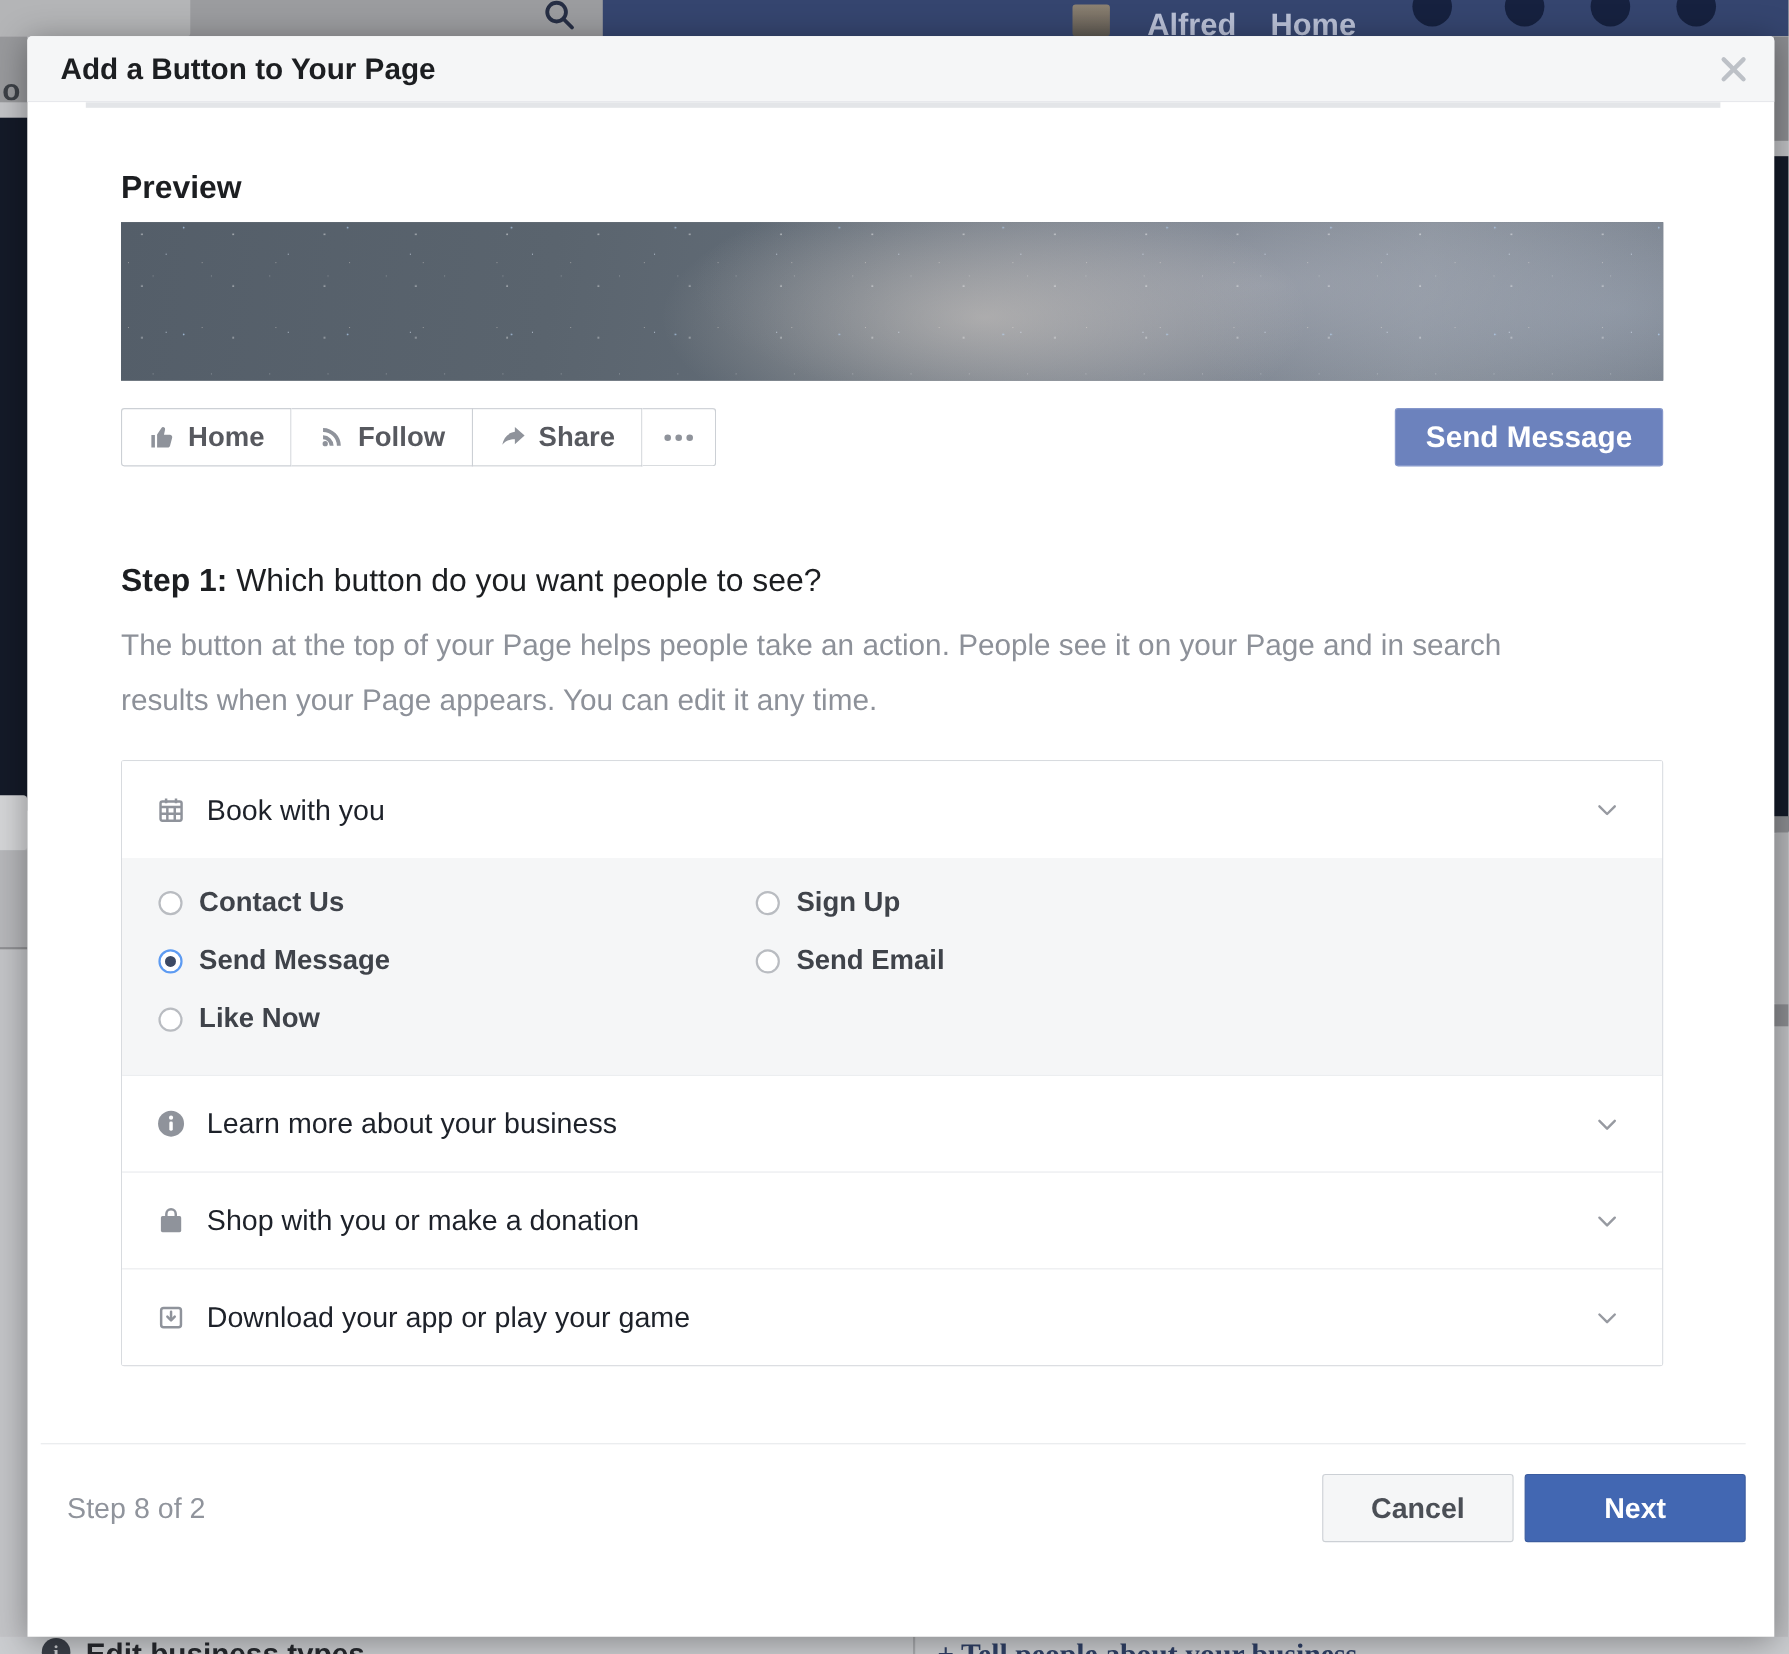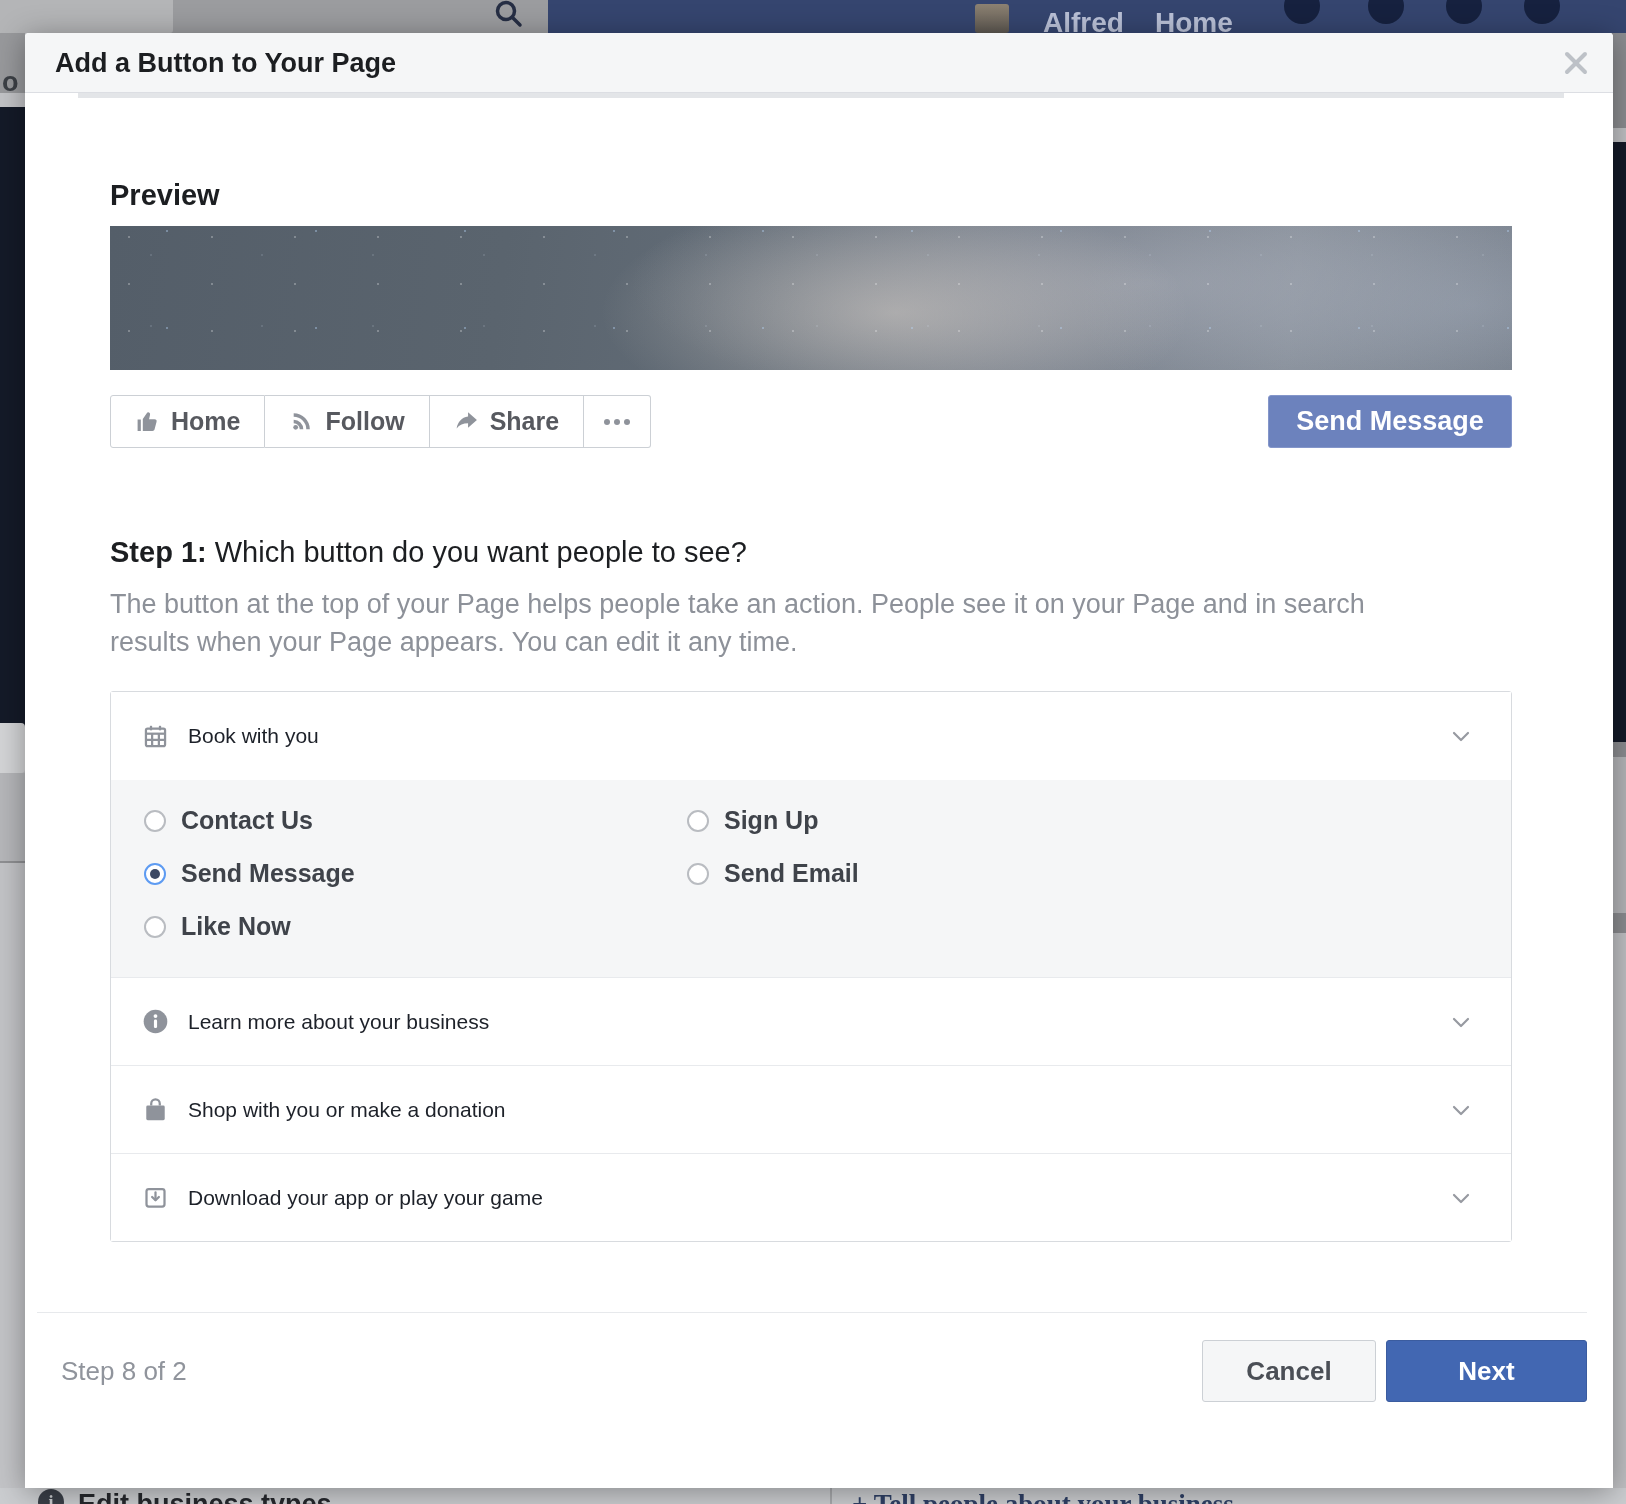--- a/index.html
+++ b/index.html
@@ -48,21 +48,21 @@
     box-shadow:0 4px 30px rgba(0,0,0,.35);
   }
   .modal-header {
     height:60px; background:#f5f6f7; border-bottom:1px solid #dcdee3;
     border-radius:4px 4px 0 0; position:relative;
   }
   .modal-title { line-height:60px; padding-left:30px; font-size:27px; font-weight:bold; color:#1c1e21; }
   .modal-close { position:absolute; right:22px; top:15px; width:30px; height:30px; cursor:pointer; }
   .scroll-remnant { margin-left:53px; width:1486px; height:5px; background:#e3e5e8; }
 
-  .content { margin-left:85px; width:1402px;margin-top:24px; }
+  .content { margin-left:85px; width:1402px; }
 
   .preview-heading { padding-top:57px; font-size:29px; font-weight:bold; color:#1c1e21; }
 
   .cover {
     margin-top:14px; width:1402px; height:144px;
     background-color:#5f6973;
     background-image:
       radial-gradient(1.4px 1.4px at 19px 11px, rgba(255,255,255,.95), transparent 70%),
       radial-gradient(1.2px 1.2px at 41px 29px, rgba(225,238,255,.8), transparent 70%),
       radial-gradient(1px 1px at 7px 37px, rgba(255,244,232,.7), transparent 70%),
@@ -88,28 +88,28 @@
   .pv-btn.more { border-radius:0 3px 3px 0; gap:4px; padding:0 20px; }
   .pv-btn .dot { width:6px; height:6px; border-radius:50%; background:#8f939b; }
   .cta {
     width:244px; text-align:center; line-height:51px;
     background:#6c82bd; border:1px solid #8496ca; border-radius:3px;
     color:#fff; font-size:27px; font-weight:bold; cursor:pointer;
   }
 
   .step-heading { margin-top:88px; font-size:29px; color:#1c1e21; }
   .step-heading .b { font-weight:bold; }
-  .step-desc { margin-top:16px; width:1330px; font-size:27px; line-height:38px; color:#8d9199; }
+  .step-desc { margin-top:16px; width:1330px; font-size:27px; line-height:50px; color:#8d9199; }
 
   .accordion { margin-top:30px; border:1px solid #d8dbdf; border-radius:3px; }
   .acc-row { height:88px; display:flex; align-items:center; padding:0 38px 0 30px; background:#fff; cursor:pointer; }
   .acc-row + .acc-row, .acc-row.after-expand { border-top:1px solid #e8eaed; }
   .acc-row.expanded { background:#f5f6f7; border-top:1px solid #e8eaed; }
   .acc-icon { width:28px; margin-right:19px; display:flex; justify-content:center; }
-  .acc-label { flex:1; font-size:21px; color:#1d2129; }
+  .acc-label { flex:1; font-size:26px; color:#1d2129; }
 
   .radio-area { background:#f5f6f7; padding:14px 0 24px 33px; }
   .radio-grid { display:grid; grid-template-columns:543px auto; }
   .radio-item { height:53px; display:flex; align-items:center; cursor:pointer; }
   .radio-circle { width:22px; height:22px; border-radius:50%; background:#fff; border:2px solid #b9bcc1; position:relative; }
   .radio-item.selected .radio-circle { border-color:#5d9bf2; }
   .radio-item.selected .radio-circle::after {
     content:""; position:absolute; left:4px; top:4px; width:10px; height:10px; border-radius:50%; background:#3c4964;
   }
   .radio-label { margin-left:15px; font-size:25px; font-weight:bold; color:#3f434a; }

